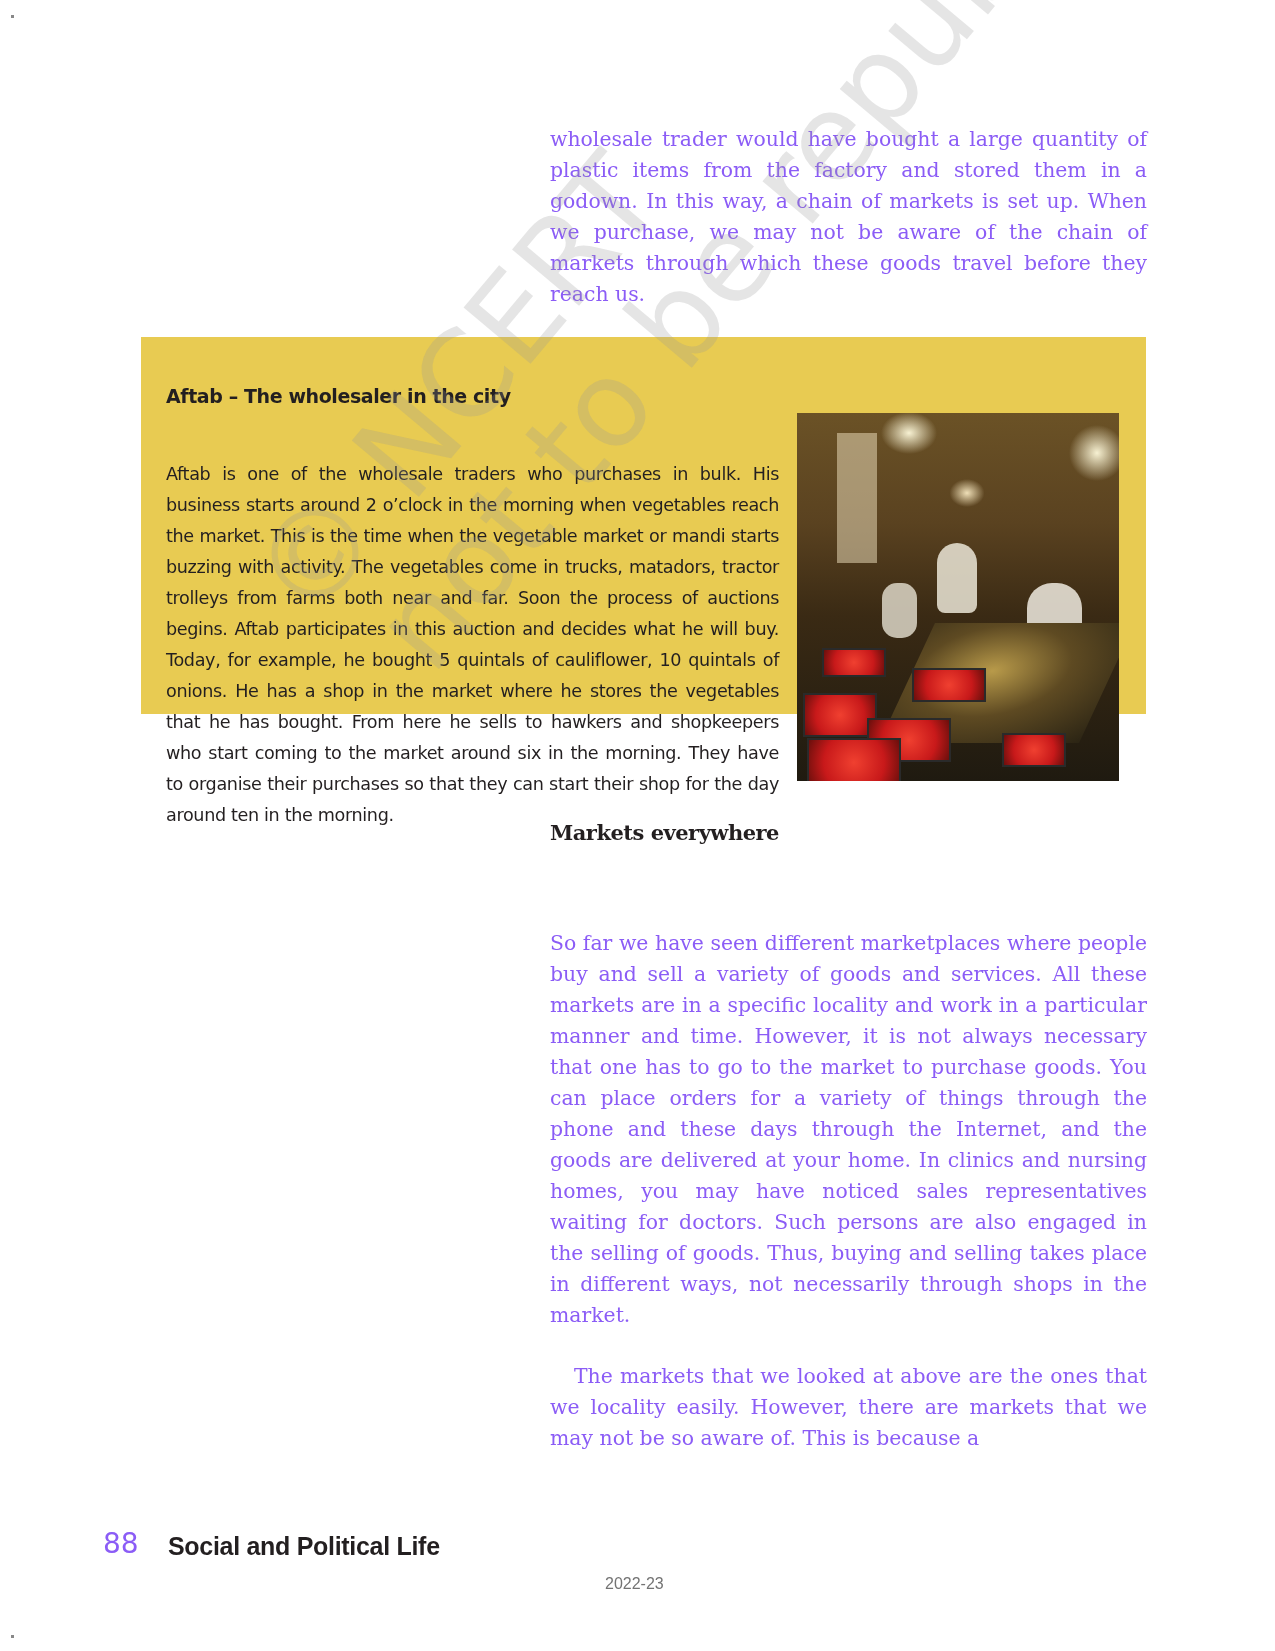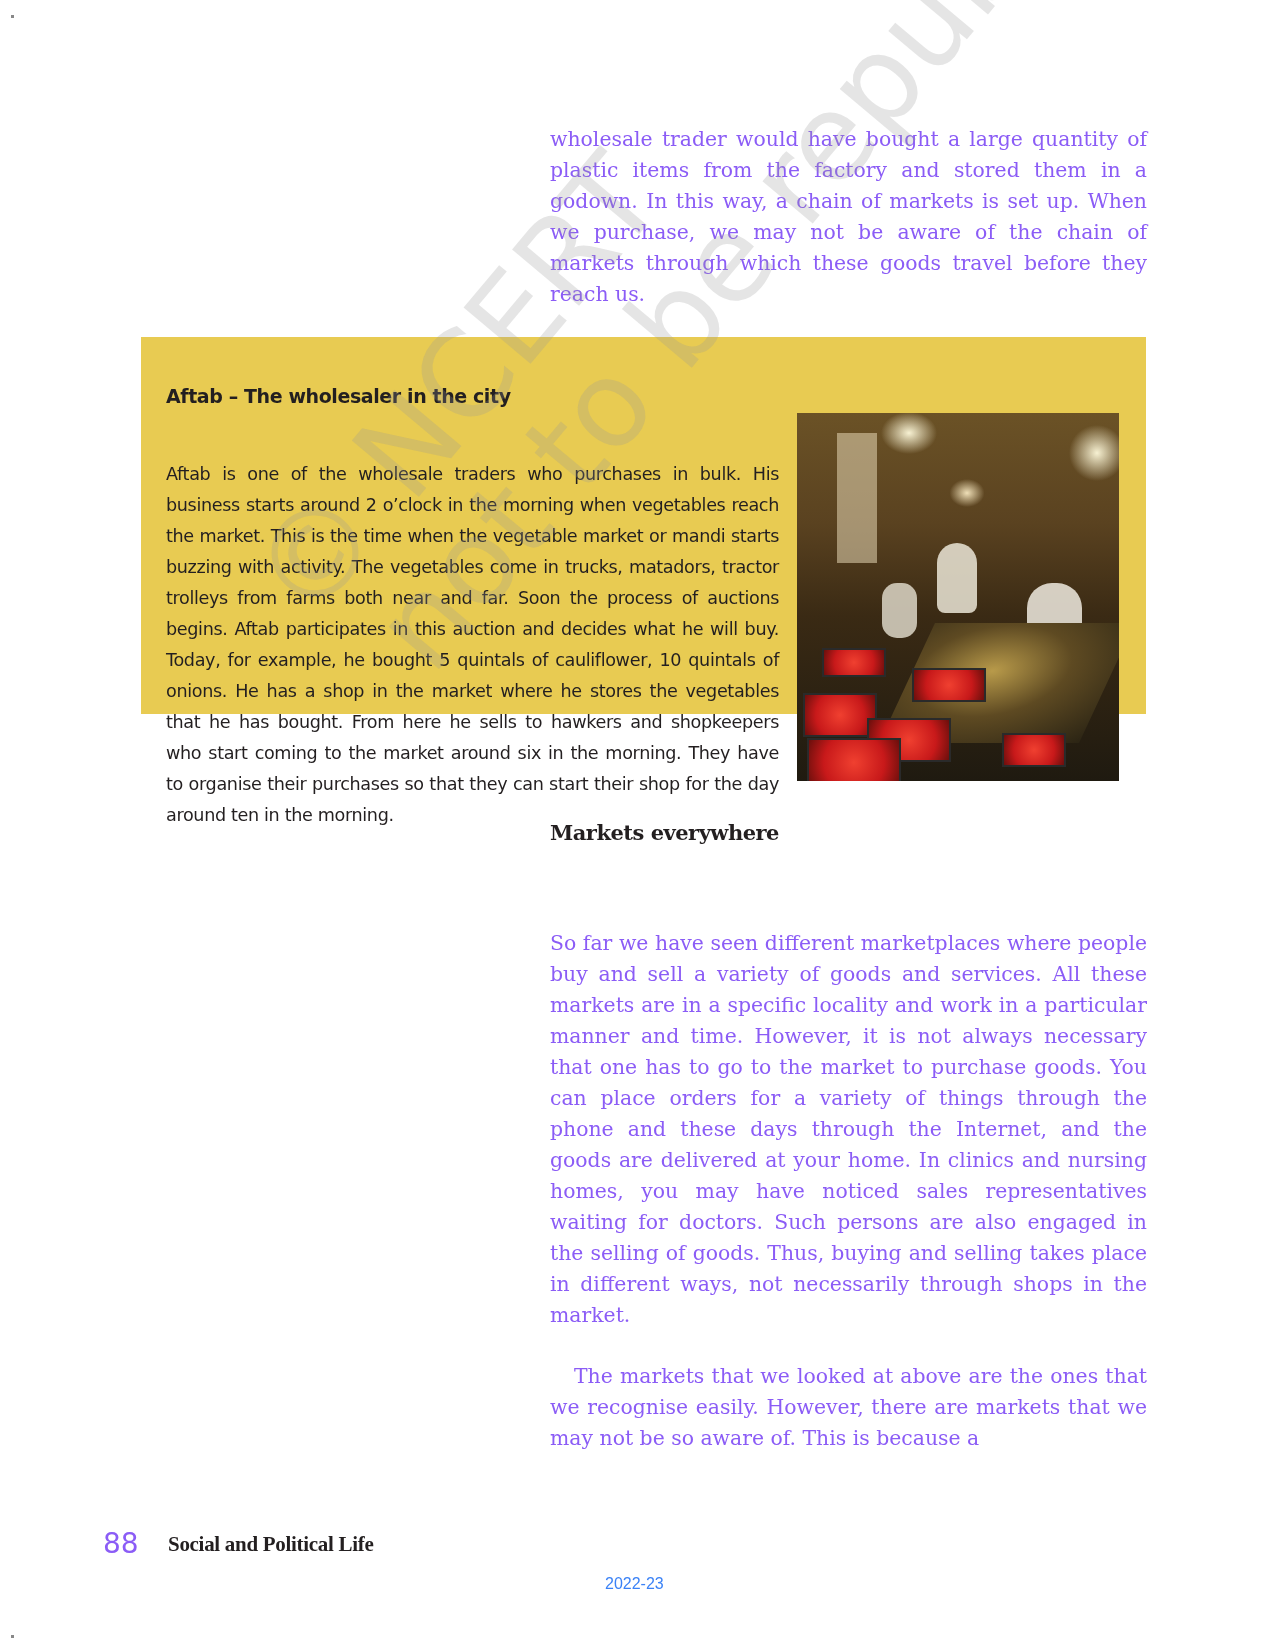--- a/index.html
+++ b/index.html
@@ -68,25 +68,25 @@
   .photo .c4 { left:10px; top:325px; width:90px; height:45px; }
   .photo .c5 { left:205px; top:320px; width:60px; height:30px; }
   .photo .c6 { left:25px; top:235px; width:60px; height:25px; }
 
   .footer-num {
     position: absolute; left: 103px; top: 1527px;
     font-family: "DejaVu Sans", sans-serif; font-size: 28px; color: #8b5cf6;
   }
   .footer-title {
     position: absolute; left: 168px; top: 1532px;
-    font-family: Liberation Serif, serif; font-weight: bold; font-size: 21px; color: #231f20; letter-spacing: -0.3px; text-align: center;
+    font-family: Liberation Sans, sans-serif; font-weight: bold; font-size: 25px; color: #231f20; letter-spacing: -0.3px; text-align: center;
   }
   .footer-year {
     position: absolute; left: 605px; top: 1575px;
-    font-family: "Liberation Sans", sans-serif; font-size: 16px; color: #3b82f6;
+    font-family: "Liberation Sans", sans-serif; font-size: 16px; color: #737373;
   }
   .corner-mark { position:absolute; width:3px; height:3px; background:#888; }
 </style>
 </head>
 <body>
 
 <div class="corner-mark" style="left:11px;top:15px;"></div>
 <div class="corner-mark" style="left:11px;top:1635px;"></div>
 
 <div class="col top-para">
@@ -110,21 +110,21 @@
     <div class="crate c2"></div>
     <div class="crate c4"></div>
     <div class="crate c5"></div>
   </div>
 </div>
 
 <div class="section-heading">Markets everywhere</div>
 
 <div class="col markets-body">
   <p>So far we have seen different marketplaces where people buy and sell a variety of goods and services. All these markets are in a specific locality and work in a particular manner and time. However, it is not always necessary that one has to go to the market to purchase goods. You can place orders for a variety of things through the phone and these days through the Internet, and the goods are delivered at your home. In clinics and nursing homes, you may have noticed sales representatives waiting for doctors. Such persons are also engaged in the selling of goods. Thus, buying and selling takes place in different ways, not necessarily through shops in the market.</p>
-  <p>The markets that we looked at above are the ones that we recognise easily. However, there are markets that we may not be so aware of. This is because a</p>
+  <p>The markets that we looked at above are the ones that we locality easily. However, there are markets that we may not be so aware of. This is because a</p>
 </div>
 
 <div class="watermark">
   <span class="wm1">© NCERT</span>
   <span class="wm2">not to be republished</span>
 </div>
 
 <div class="footer-num">88</div>
 <div class="footer-title">Social and Political Life</div>
 <div class="footer-year">2022-23</div>

